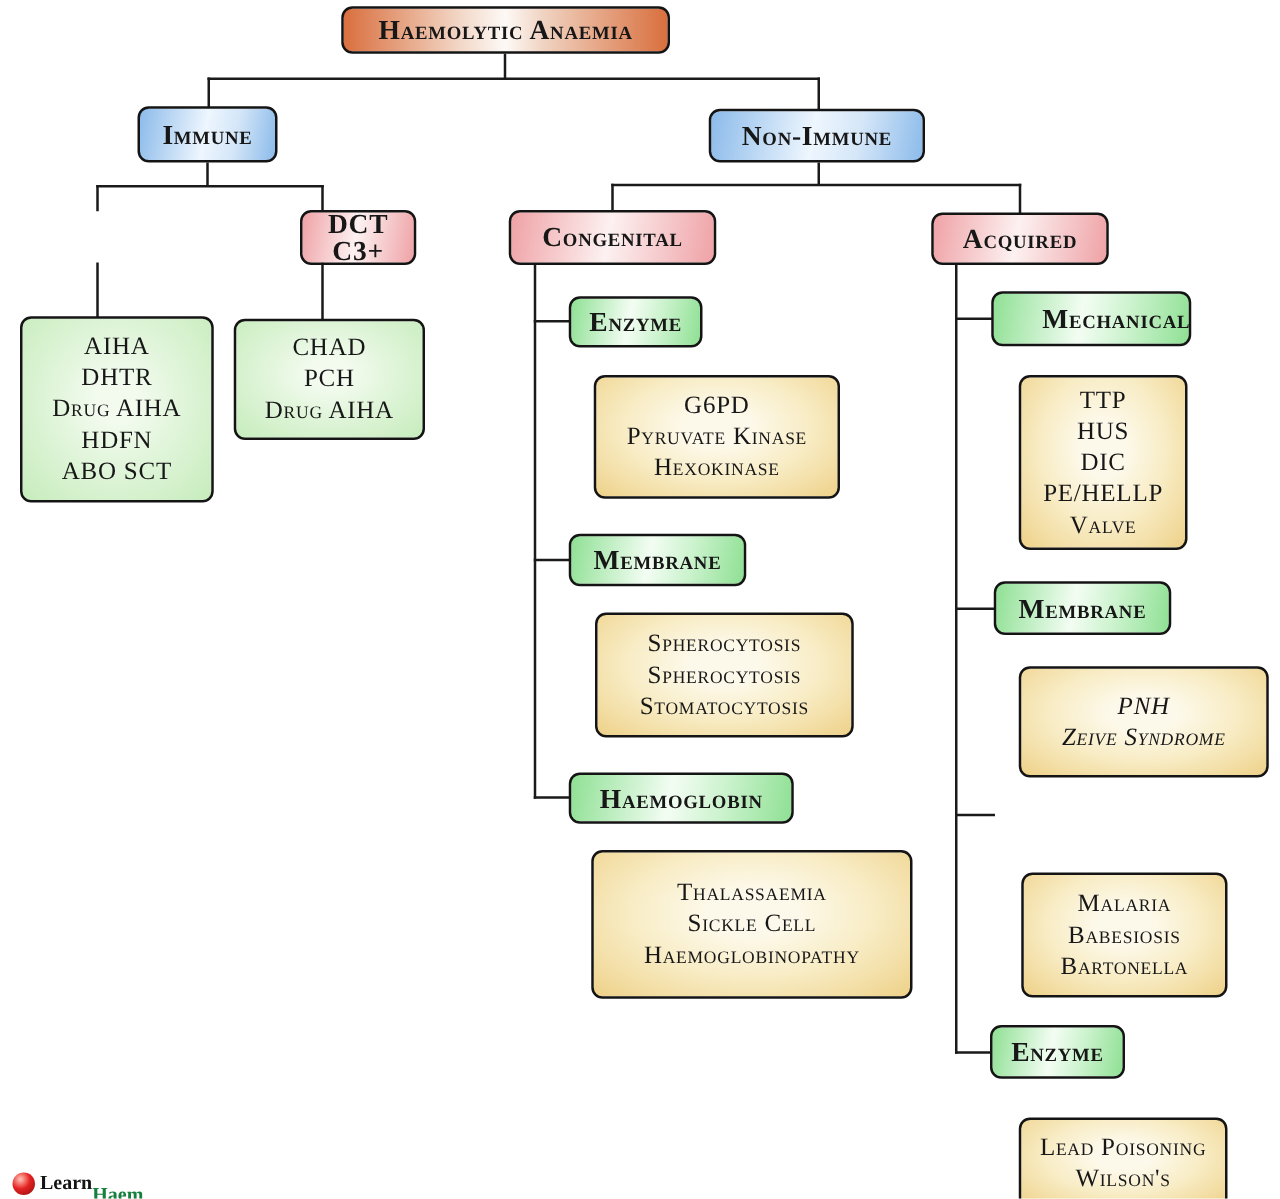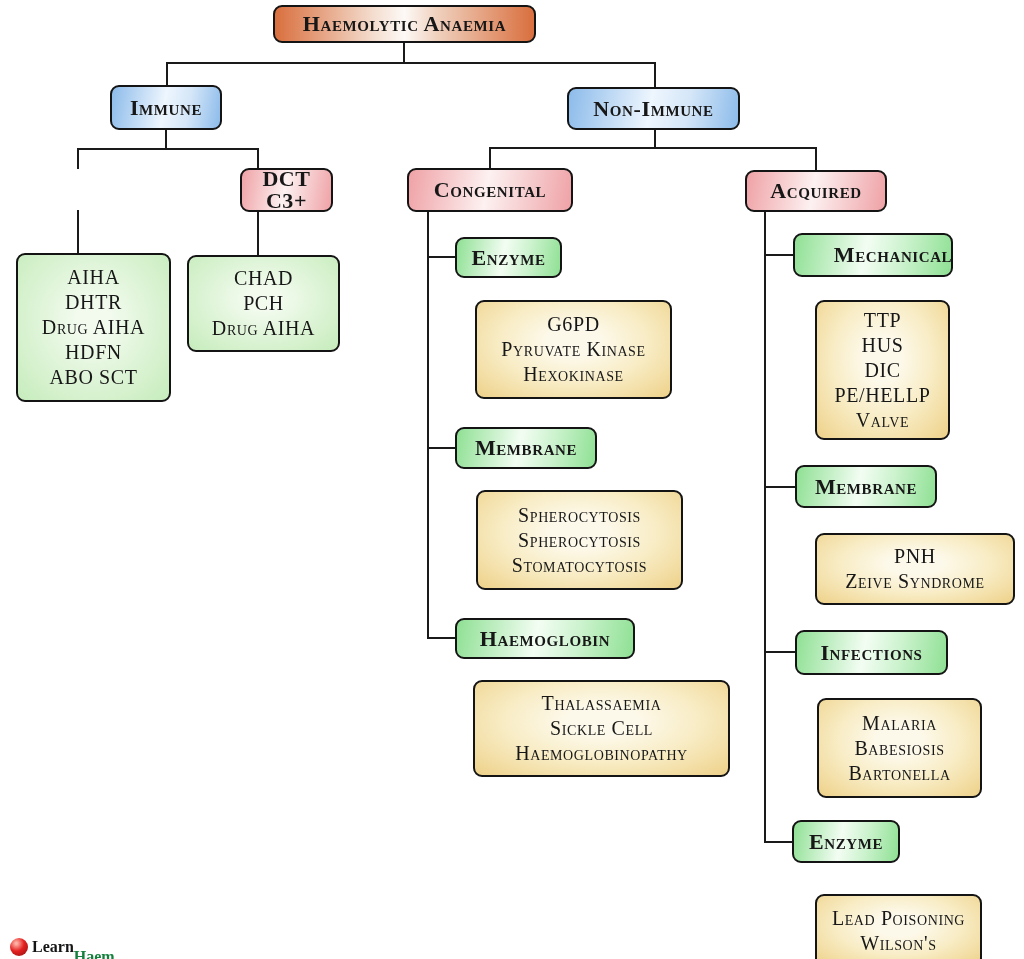--- a/index.html
+++ b/index.html
@@ -158,21 +158,21 @@
   <div class="box g-yellow list" style="left:476px; top:490px; width:207px; height:100px;">
     <span>Spherocytosis</span>
     <span>Spherocytosis</span>
     <span>Stomatocytosis</span>
   </div>
 
   <div class="box g-green label" style="left:455px; top:618px; width:180px; height:41px;">
     <span>Haemoglobin</span>
   </div>
 
-  <div class="box g-yellow list" style="left:473px; top:680px; width:257px; height:97px;">
+  <div class="box g-yellow list" style="left:473px; top:680px; width:257px; height:119px;">
     <span>Thalassaemia</span>
     <span>Sickle Cell</span>
     <span>Haemoglobinopathy</span>
   </div>
 
   <div class="box g-green label" style="left:793px; top:233px; width:160px; height:44px;padding-left:40px;">
     <span>Mechanical</span>
   </div>
 
   <div class="box g-yellow list" style="left:815px; top:300px; width:135px; height:140px;">
@@ -180,28 +180,25 @@
     <span>HUS</span>
     <span>DIC</span>
     <span>PE/HELLP</span>
     <span>Valve</span>
   </div>
 
   <div class="box g-green label" style="left:795px; top:465px; width:142px; height:43px;">
     <span>Membrane</span>
   </div>
 
-  <div class="box g-yellow list" style="left:815px; top:533px; width:200px; height:72px;">
+  <div class="box g-yellow list" style="left:815px; top:533px; width:200px; height:89px;font-style:italic;">
     <span>PNH</span>
     <span>Zeive Syndrome</span>
   </div>
 
-  <div class="box g-green label" style="left:795px; top:630px; width:153px; height:45px;">
-    <span>Infections</span>
-  </div>
 
   <div class="box g-yellow list" style="left:817px; top:698px; width:165px; height:100px;">
     <span>Malaria</span>
     <span>Babesiosis</span>
     <span>Bartonella</span>
   </div>
 
   <div class="box g-green label" style="left:792px; top:820px; width:108px; height:43px;">
     <span>Enzyme</span>
   </div>

